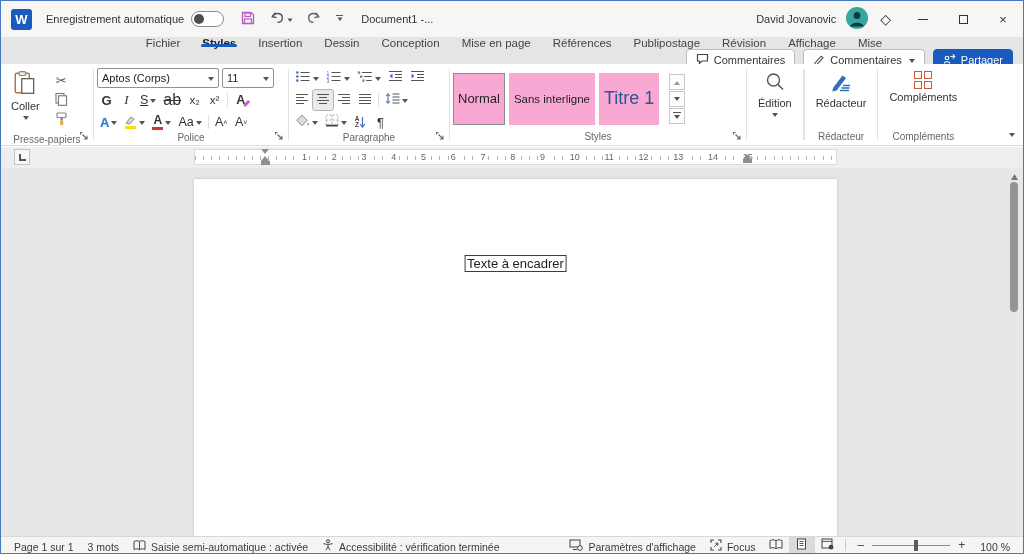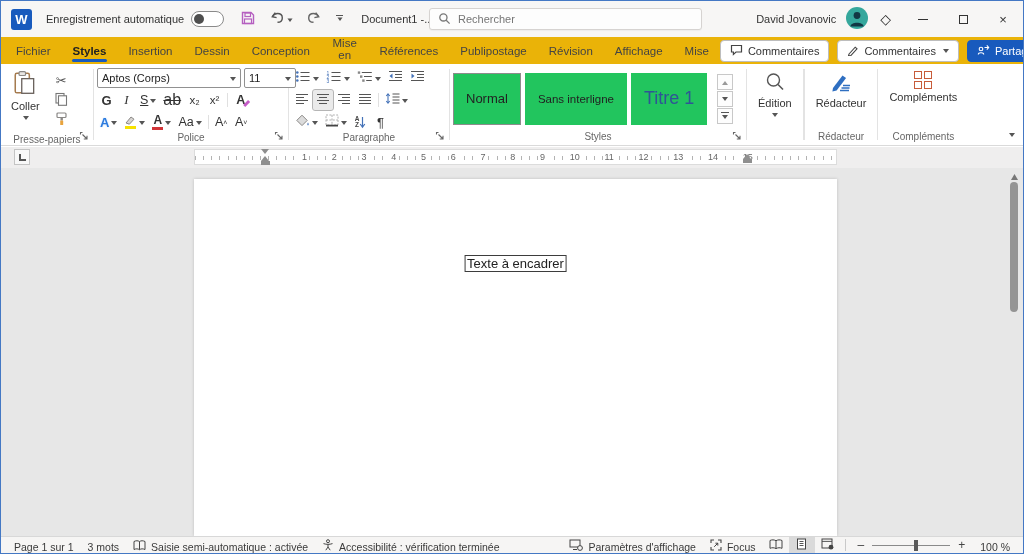--- a/index.html
+++ b/index.html
@@ -36,22 +36,22 @@
   #titlebar-right { position:absolute; right:0; top:0; height:36px; display:flex; align-items:center; }
   #user-name { font-size:11px; margin-right:10px; }
   .winbtn { width:40px; height:36px; display:flex; align-items:center; justify-content:center;
             background:none; border:none; }
   .ic-min { width:10px; height:1px; background:#333; display:inline-block; }
   .ic-max { width:9px; height:9px; border:1px solid #333; display:inline-block; }
   .ic-close { font-size:13px; color:#333; line-height:1; }
   #diamond { font-size:14px; color:#222; margin:0 12px 0 12px; }
 
   
-  #tabrow { position:absolute; left:0; top:36px; width:100%; height:27px; background:#eab308;
-            display:flex; align-items:center; }
+  #tabrow { position:absolute; left:0; top:36px; width:100%; height:27px; background:#e5e5e5;
+            display:flex; align-items:center;flex-direction:column; }
   #tabs { display:flex; align-items:center; margin-left:4px; height:100%; }
   .tab { background:none; border:none; font-size:11.5px; color:#444; padding:0 11px; height:100%;
          position:relative; font-family:"Liberation Sans",sans-serif; }
   .tab.active { color:#222; font-weight:bold; }
   .tab.active::after { content:""; position:absolute; left:10px; right:10px; bottom:2px; height:3px;
                        border-radius:2px; background:var(--accent,#185abd); }
   #tab-actions { margin-left:auto; display:flex; align-items:center; gap:8px; padding-right:10px; }
   .pill-btn { height:22px; border:1px solid #bdbdbd; border-radius:4px; background:#fff; display:flex;
               align-items:center; gap:5px; padding:0 9px; font-size:11px; color:#333;
               font-family:"Liberation Sans",sans-serif; }
@@ -94,22 +94,22 @@
   .a-clear { font-weight:bold; font-size:12.5px; position:relative; }
   .a-clear::after { content:""; position:absolute; right:-5px; bottom:0; width:7px; height:7px;
                     background:#c55bc7; clip-path:polygon(0 70%,70% 0,100% 30%,30% 100%); }
   .a-grow sup, .a-shrink sup { font-size:7px; }
 
   
   .para-rows { display:flex; flex-direction:column; gap:2px; }
 
   
   #grp-styles .gcontent { gap:6px; align-items:center; }
-  .stylechip { background:#22c55e; border:1px solid transparent; height:52px; display:flex; align-items:center;
-               justify-content:center; padding:0 12px; font-family:"Liberation Sans",sans-serif; }
+  .stylechip { background:#f9a8d4; border:1px solid transparent; height:52px; display:flex; align-items:center;
+               justify-content:center; padding:0 4px; font-family:"Liberation Sans",sans-serif; }
   .stylechip.active { border:1px solid #8c8c8c; }
   .stylechip.s-normal { font-size:13px; color:#222; }
   .stylechip.s-nospace { font-size:11.5px; color:#222; }
   .stylechip.s-title1 { font-size:18px; color:var(--heading,#2f5496); }
   .style-scroll { display:flex; flex-direction:column; gap:1px; }
   .ss-btn { width:16px; height:16px; border:1px solid #c8c8c8; background:#fdfdfd; display:flex;
             align-items:center; justify-content:center; }
   .ss-btn .cv { margin:0; top:1px; }
   .ss-more { position:relative; }
   .ss-more::before { content:""; position:absolute; top:3px; left:3px; right:3px; height:1px; background:#555; }
@@ -207,29 +207,20 @@
       </button>
       <button class="qat-btn">
         <span style="display:inline-flex;flex-direction:column;align-items:center;gap:1px;">
           <i style="width:7px;height:1px;background:#555;display:block;"></i>
           <span class="cv mini" style="top:0"></span>
         </span>
       </button>
     </div>
     <span id="doc-title">Document1 -...</span>
 
-    <div id="searchbox">
-      <span>
-        <svg width="13" height="13" viewBox="0 0 13 13">
-            <circle cx="5.4" cy="5.4" r="3.6" fill="none" stroke="#777" stroke-width="1.3"></circle>
-            <line x1="8.2" y1="8.2" x2="11.6" y2="11.6" stroke="#777" stroke-width="1.3"></line>
-          </svg>
-      </span>
-      <input type="text" placeholder="Rechercher" style="">
-    </div>
 
     <div id="titlebar-right">
       <span id="user-name">David Jovanovic</span>
       <span>
         <svg width="22" height="22" viewBox="0 0 22 22">
             <circle cx="11" cy="11" r="11" fill="#35a79c"></circle>
             <circle cx="11" cy="8.5" r="3.4" fill="#123744"></circle>
             <path d="M4.5 19.5 c0-5 13-5 13 0z" fill="#123744"></path>
           </svg>
       </span>
@@ -340,21 +331,21 @@
             <path d="M3.5 3.5 l4 4 M8 4.8 v3.2 h-3.2" fill="none" stroke="#666" stroke-width="1.1"></path>
           </svg>
       </span>
     </div>
     <div class="gsep"></div>
 
     <div class="group" id="grp-font" style="width:194px">
       <div class="gcontent">
         <div class="font-rows">
           <div class="row" style="gap:3px">
-            <div class="selbox" style="width:144px">
+            <div class="selbox" style="width:122px">
               <span>Aptos (Corps)</span>
               <span class="cv"></span>
             </div>
             <div class="selbox" style="width:52px">
               <span>11</span>
               <span class="cv"></span>
             </div>
           </div>
           <div class="row">
             <button class="rbtn b-bold">G</button>

